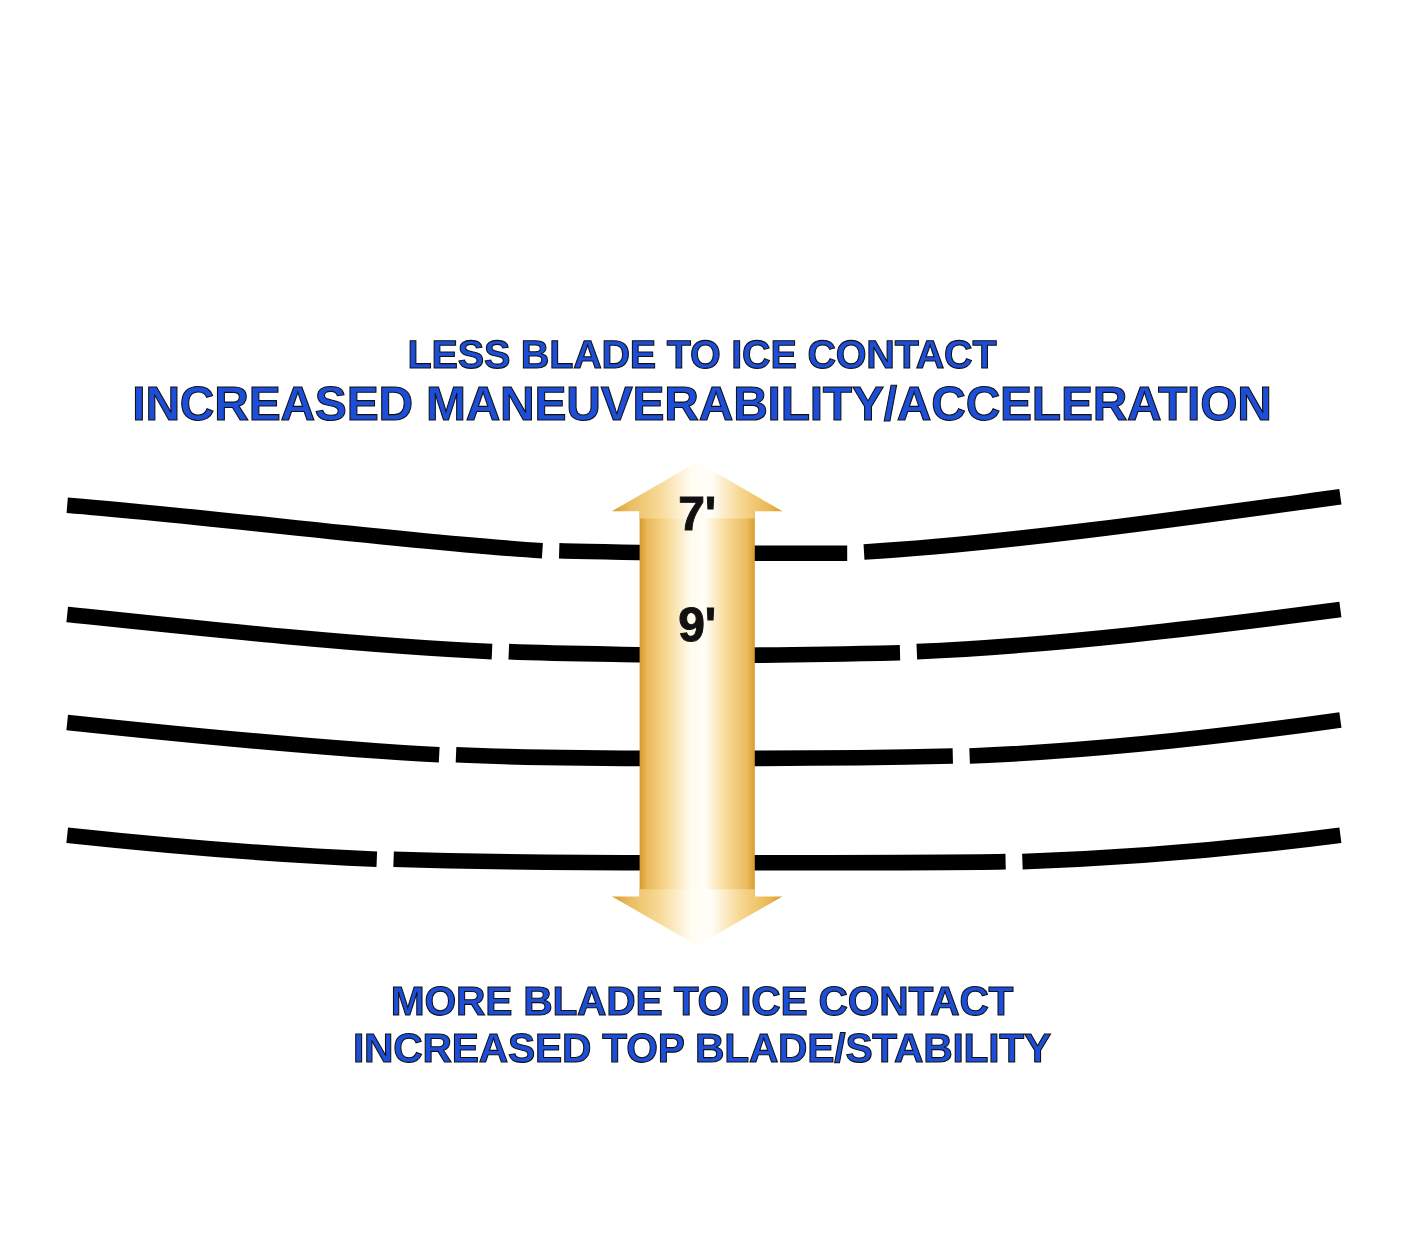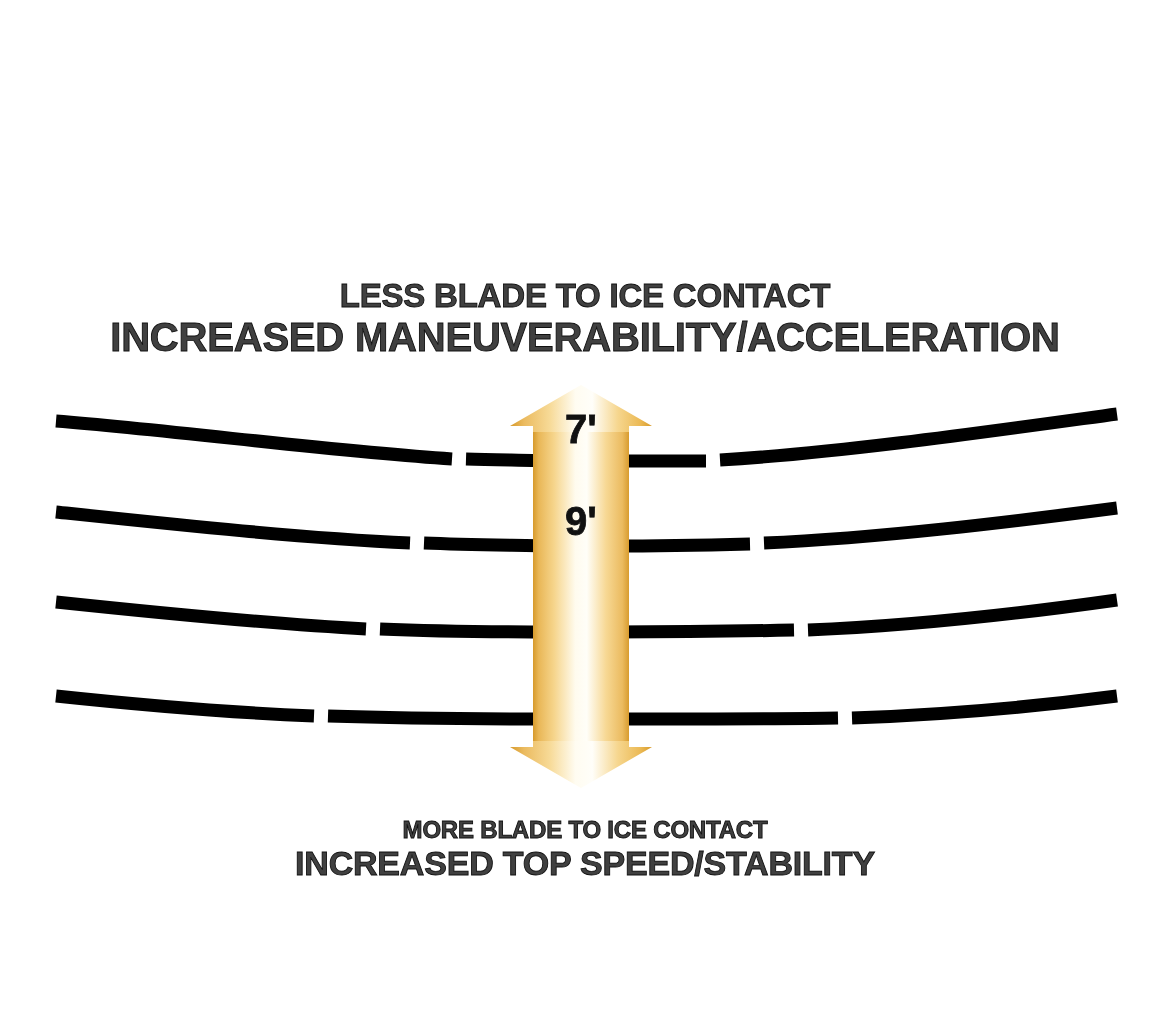--- a/index.html
+++ b/index.html
@@ -15,33 +15,33 @@
     overflow: hidden;
     font-family: "Liberation Sans", sans-serif;
   }
 
   
   .caption {
     position: absolute;
     left: 0;
     width: 1170px;
     text-align: center;
-    color: #404040;
+    color: #1d4ed8;
     font-weight: 700;
     font-stretch: condensed;
     line-height: 1.08;
     letter-spacing: -0.2px;
     -webkit-text-stroke: 0.9px #101010;
   }
   #caption-top   { top: 278px; }
   #caption-bottom{ top: 817px; }
 
   .caption .line1 { font-size: 33px; display: block; }
   .caption .line2 { font-size: 40px; display: block; margin-top: 2px; }
-  #caption-bottom .line1 { font-size: 24px; }
+  #caption-bottom .line1 { font-size: 34px; }
   #caption-bottom .line2 { font-size: 34px; }
 
   
   #artwork {
     position: absolute;
     left: 0;
     top: 0;
     width: 1170px;
     height: 1035px;
   }
@@ -134,16 +134,16 @@
 
       <path d="M 581,788 L 510,747 L 533,747 L 533,741 L 629,741 L 629,747 L 652,747 Z" fill="url(#goldGradHead)"></path>
     </g>
   </svg>
 
   <div class="arrow-label" id="label-7">7'</div>
   <div class="arrow-label" id="label-9">9'</div>
 
   <div class="caption" id="caption-bottom">
     <span class="line1">MORE BLADE TO ICE CONTACT</span>
-    <span class="line2">INCREASED TOP SPEED/STABILITY</span>
+    <span class="line2">INCREASED TOP BLADE/STABILITY</span>
   </div>
 
 </div>
 
 </body></html>

